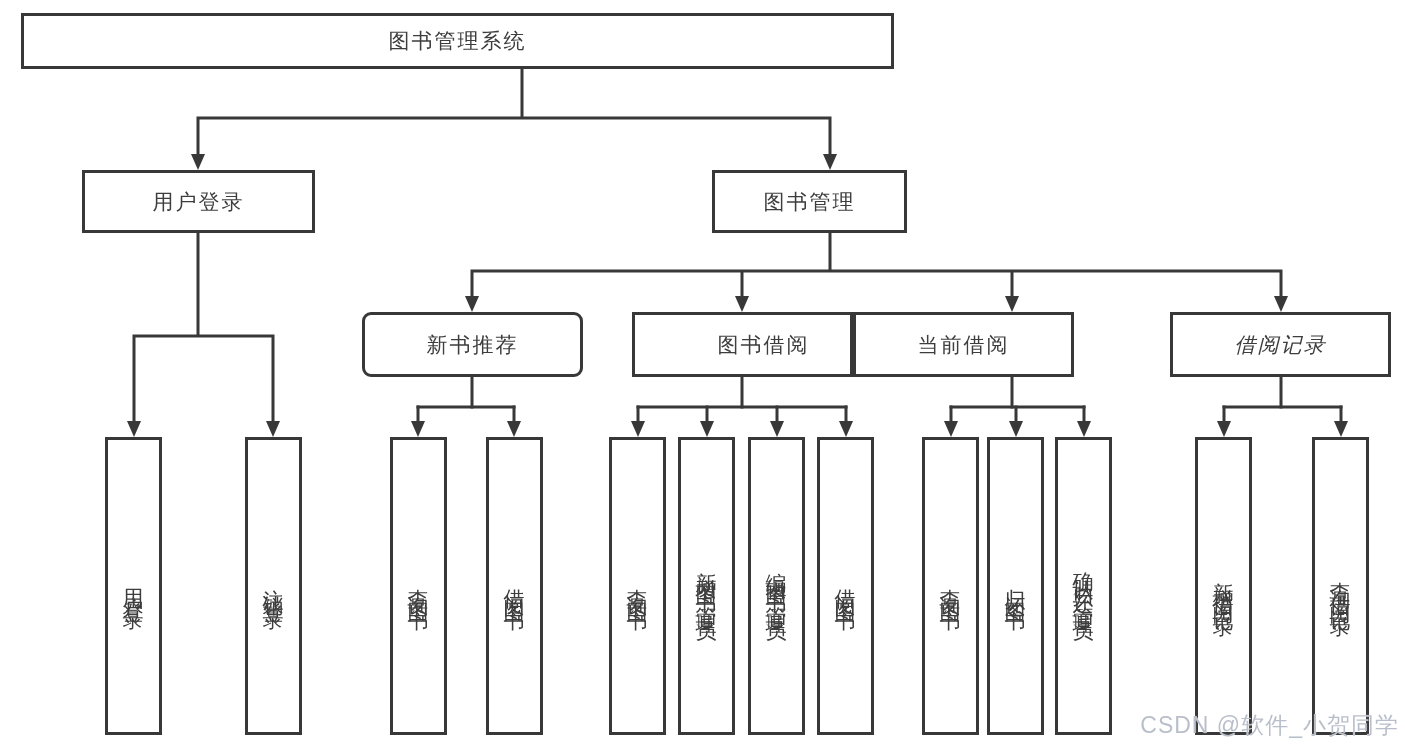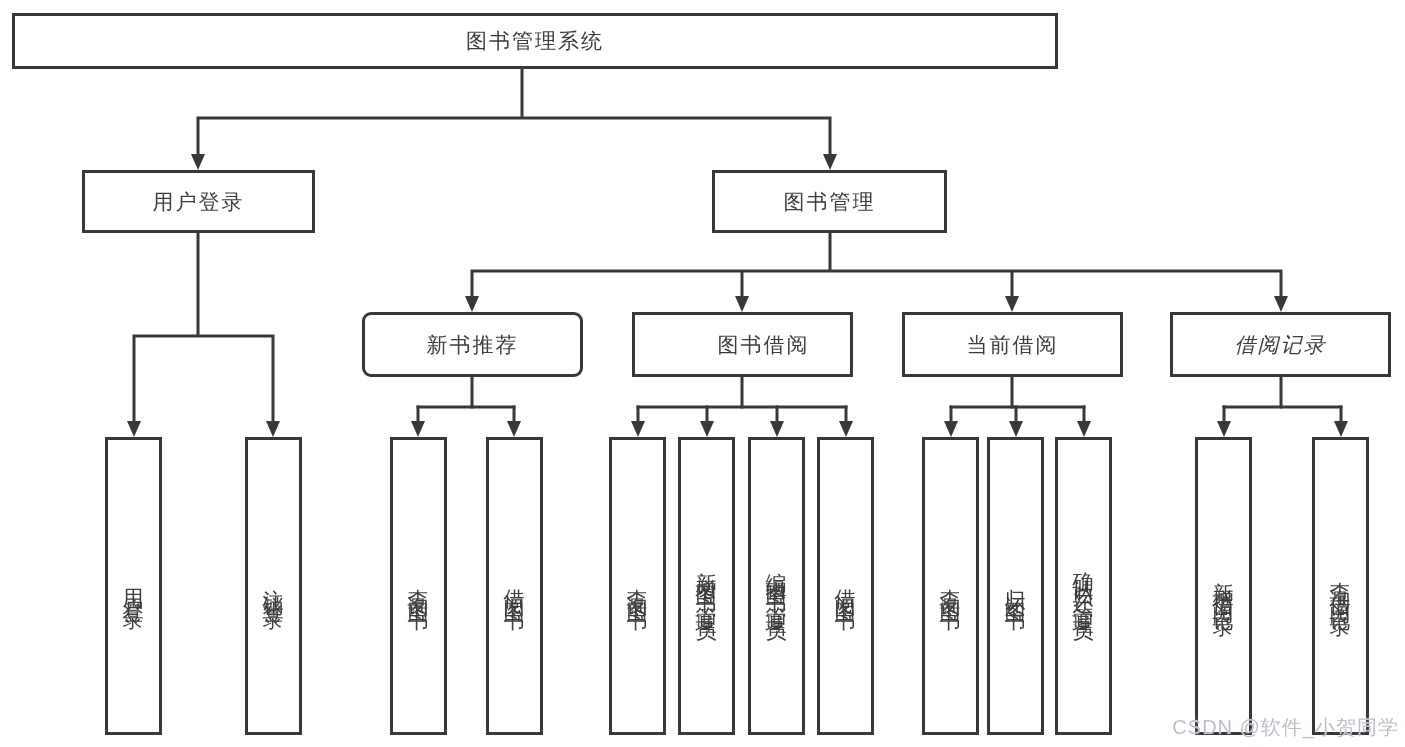--- a/index.html
+++ b/index.html
@@ -42,21 +42,21 @@
     line-height: 1;
   }
   .vbox { width: 57px; top: 437px; height: 298px; }
   .lvl2 { top: 170px; width: 233px; height: 63px; }
   .lvl3 { top: 312px; width: 221px; height: 65px; }
   .watermark {
     position: absolute;
     right: 6px;
     bottom: 6px;
     z-index: 5;
-    font-size: 20px;
+    font-size: 23px;
     letter-spacing: 1px;
     color: #b9bfca;
     text-shadow: 0 0 1px #ffffff;
     white-space: nowrap;
   }
 </style>
 </head>
 <body>
 
 <div class="stage">
@@ -86,38 +86,38 @@
       <path d="M770 421 L784 421 L777 437 Z"></path>
       <path d="M839 421 L853 421 L846 437 Z"></path>
       <path d="M944 421 L958 421 L951 437 Z"></path>
       <path d="M1009 421 L1023 421 L1016 437 Z"></path>
       <path d="M1077 421 L1091 421 L1084 437 Z"></path>
       <path d="M1217 421 L1231 421 L1224 437 Z"></path>
       <path d="M1334 421 L1348 421 L1341 437 Z"></path>
     </g>
   </svg>
 
-  <div class="node hbox" style="left:12px; top:13px; width:1046px; height:56px;text-align:right;">
+  <div class="node hbox" style="left:21px; top:13px; width:873px; height:56px;text-align:right;">
     <span>图书管理系统</span>
   </div>
 
   <div class="node hbox lvl2" style="left:82px;">
     <span>用户登录</span>
   </div>
-  <div class="node hbox lvl2" style="left:712px; width:235px;">
+  <div class="node hbox lvl2" style="left:712px; width:195px;">
     <span>图书管理</span>
   </div>
 
   <div class="node hbox lvl3" style="left:362px;border-radius:9px;">
     <span>新书推荐</span>
   </div>
   <div class="node hbox lvl3" style="left:632px;padding-left:42px;">
     <span>图书借阅</span>
   </div>
-  <div class="node hbox lvl3" style="left:902px;">
+  <div class="node hbox lvl3" style="left:853px;">
     <span>当前借阅</span>
   </div>
   <div class="node hbox lvl3" style="left:1170px;font-style:italic;">
     <span>借阅记录</span>
   </div>
 
   <div class="node vbox" style="left:105px;">
     <span>用户登录</span>
   </div>
   <div class="node vbox" style="left:245px;">

